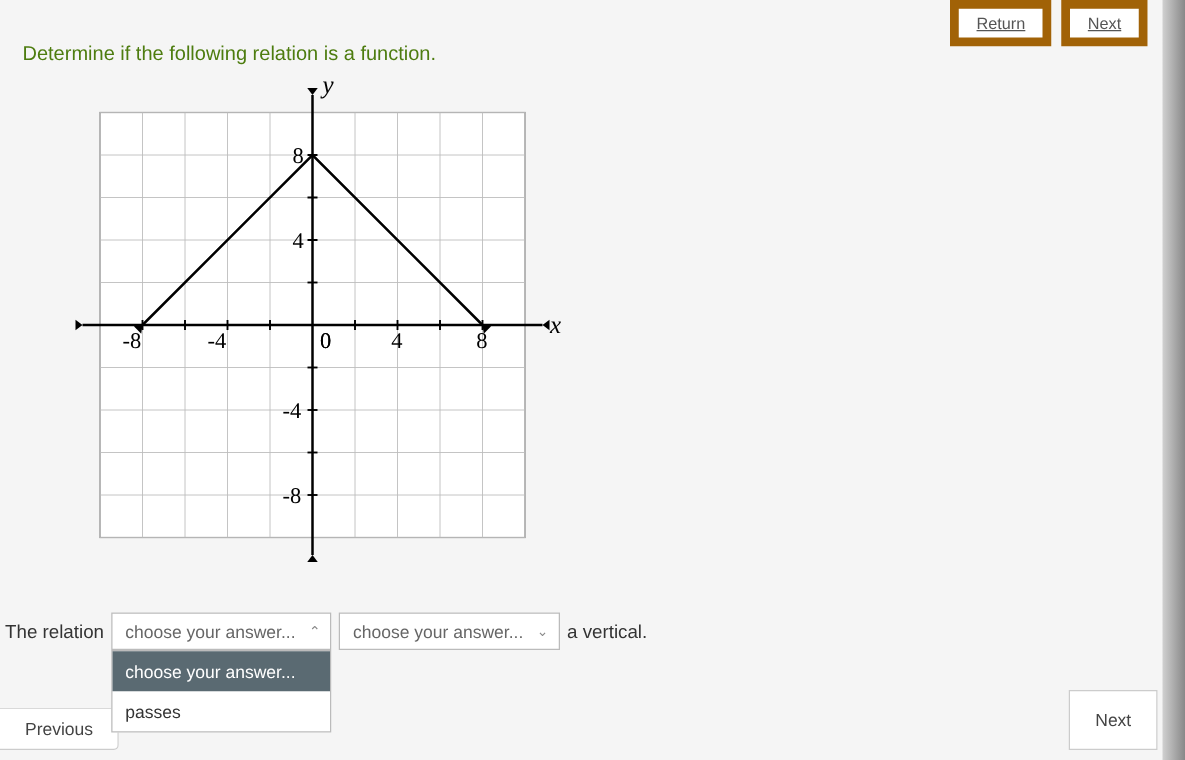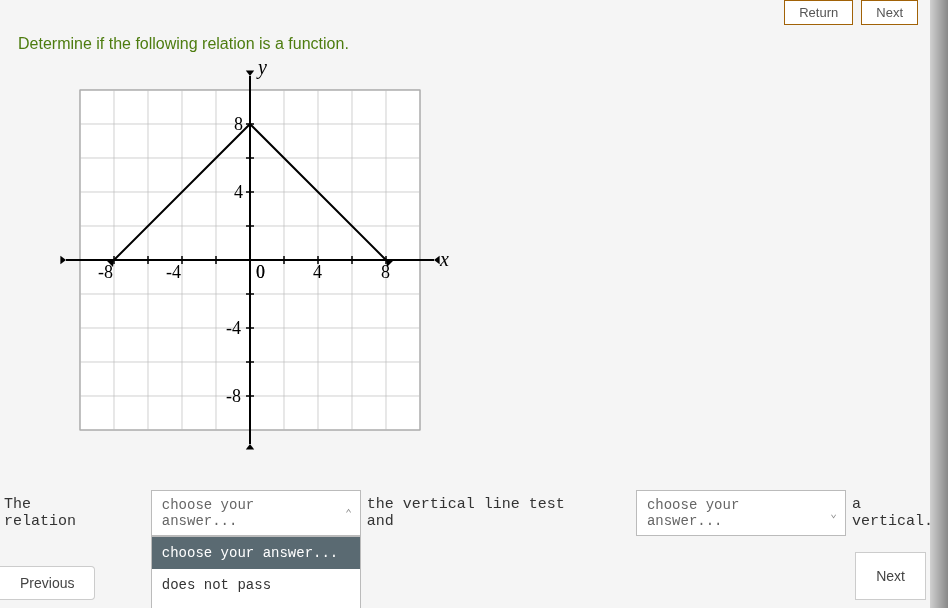--- a/index.html
+++ b/index.html
@@ -12,26 +12,27 @@
       overflow: hidden;
     }
     .top-buttons {
       position: absolute;
       top: 0;
       right: 30px;
       display: flex;
       gap: 8px;
     }
     .top-btn {
-      border: 1px solid #a16207;
+      border: 7px solid #a16207;
       background: #fff;
       padding: 4px 14px;
       font-size: 13px;
       color: #555;
       cursor: pointer;
+      text-decoration: underline;
     }
     .question-text {
       position: absolute;
       top: 35px;
       left: 18px;
       font-size: 16px;
       color: #4d7c0f;
     }
     .chart-container {
       position: absolute;
@@ -40,26 +41,24 @@
     }
     .answer-row {
       position: absolute;
       top: 490px;
       left: 0;
       display: flex;
       align-items: center;
       gap: 6px;
       font-size: 15px;
       color: #333;
-      font-family: Liberation Mono, monospace;
     }
     .dropdown-wrap {
       position: relative;
       display: inline-block;
-      margin-left: 36px;
     }
     .dropdown {
       border: 1px solid #bbb;
       background: #fff;
       padding: 6px 28px 6px 10px;
       font-size: 14px;
       color: #666;
       cursor: pointer;
       position: relative;
       min-width: 160px;
@@ -198,25 +197,23 @@
 
 <div class="answer-row">
   <span style="padding-left:4px;">The relation</span>
   <div class="dropdown-wrap">
     <div class="dropdown">
       <span>choose your answer...</span>
       <span class="dropdown-caret">⌃</span>
     </div>
     <div class="dropdown-menu">
       <div class="dropdown-item highlighted">choose your answer...</div>
-      <div class="dropdown-item">does not pass</div>
       <div class="dropdown-item">passes</div>
     </div>
   </div>
-  <span>the vertical line test and</span>
   <div class="dropdown-wrap">
     <div class="dropdown">
       <span>choose your answer...</span>
       <span class="dropdown-caret">⌄</span>
     </div>
   </div>
   <span>a vertical.</span>
 </div>
 
 <div class="bottom-nav">

